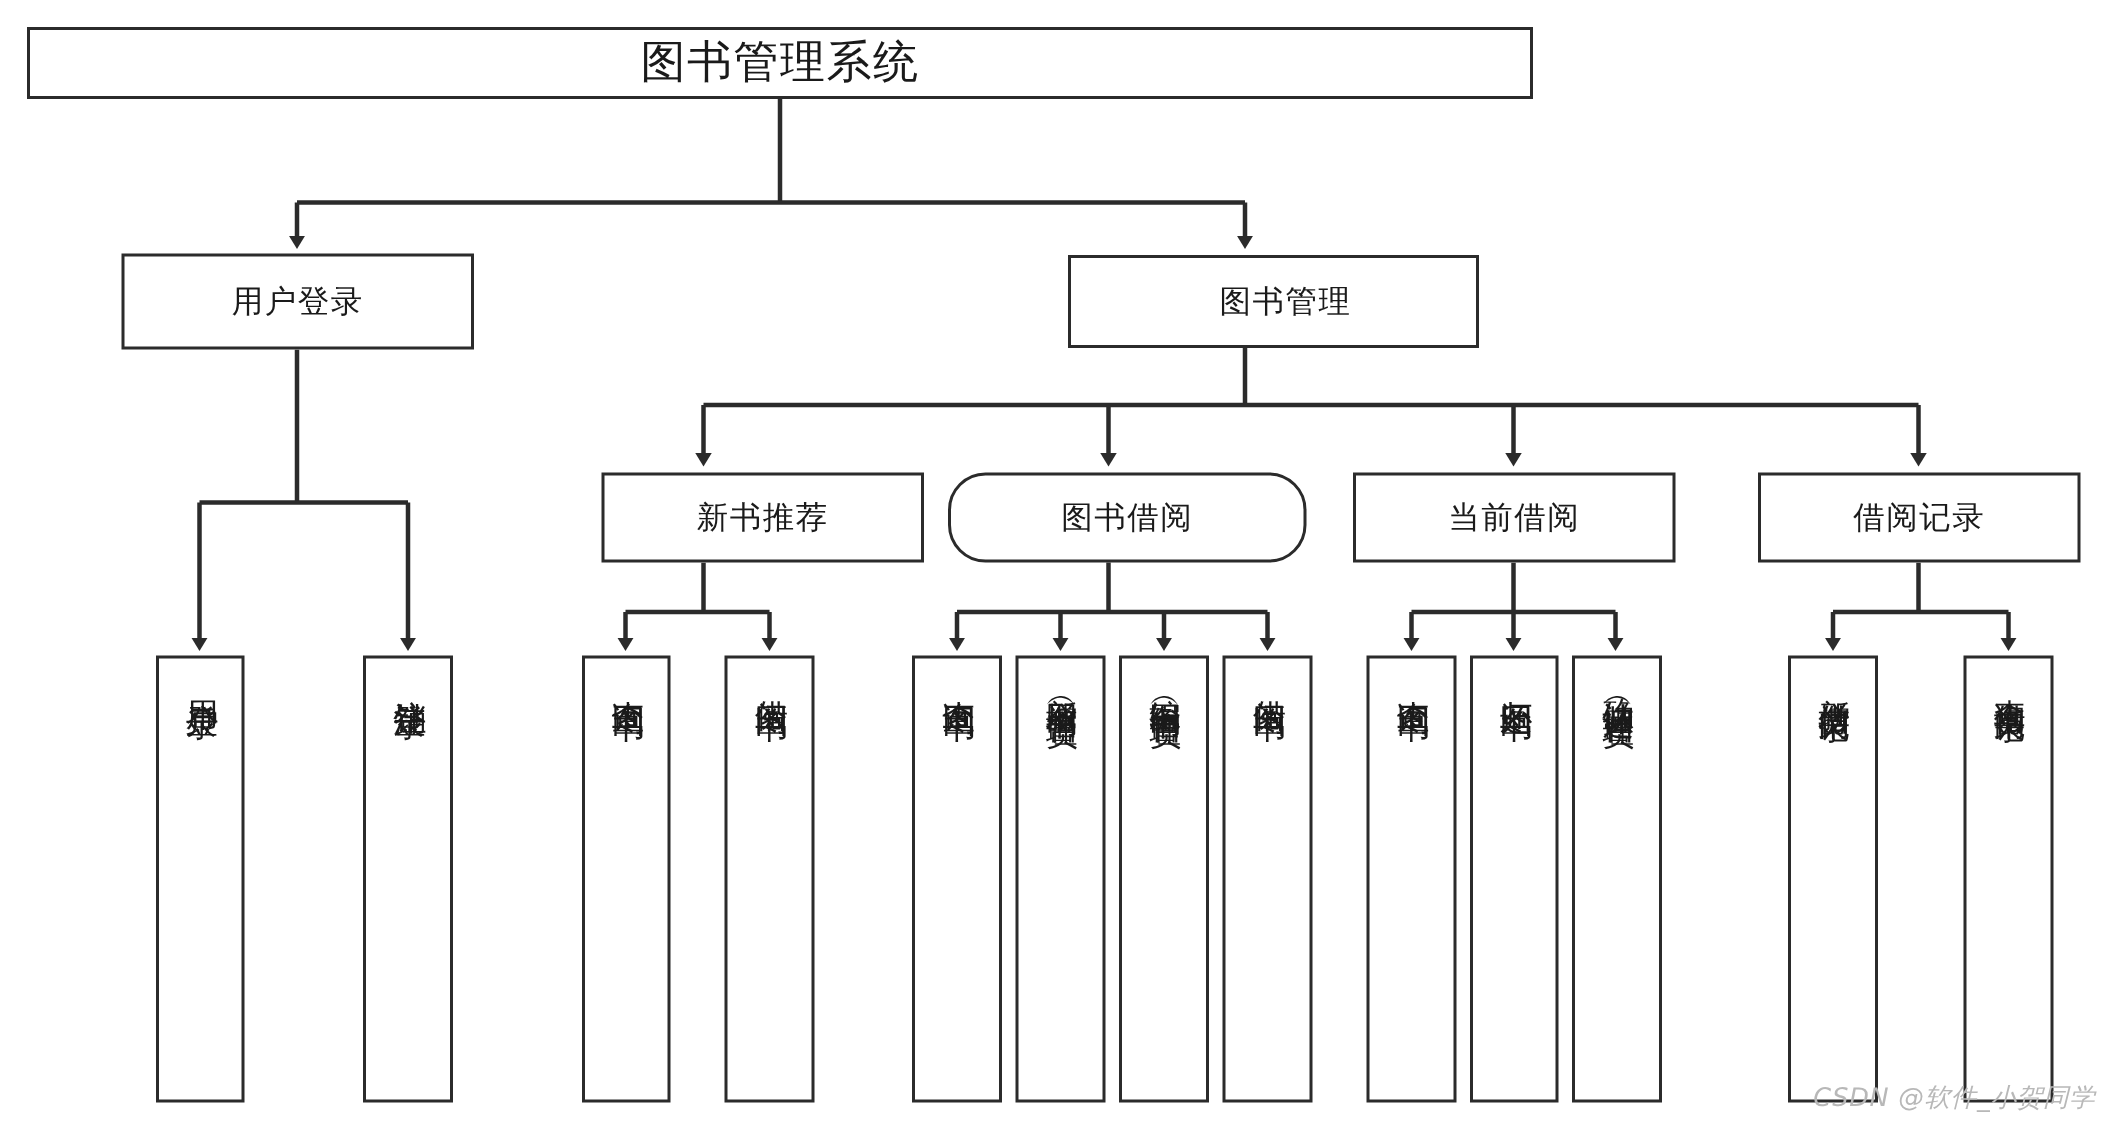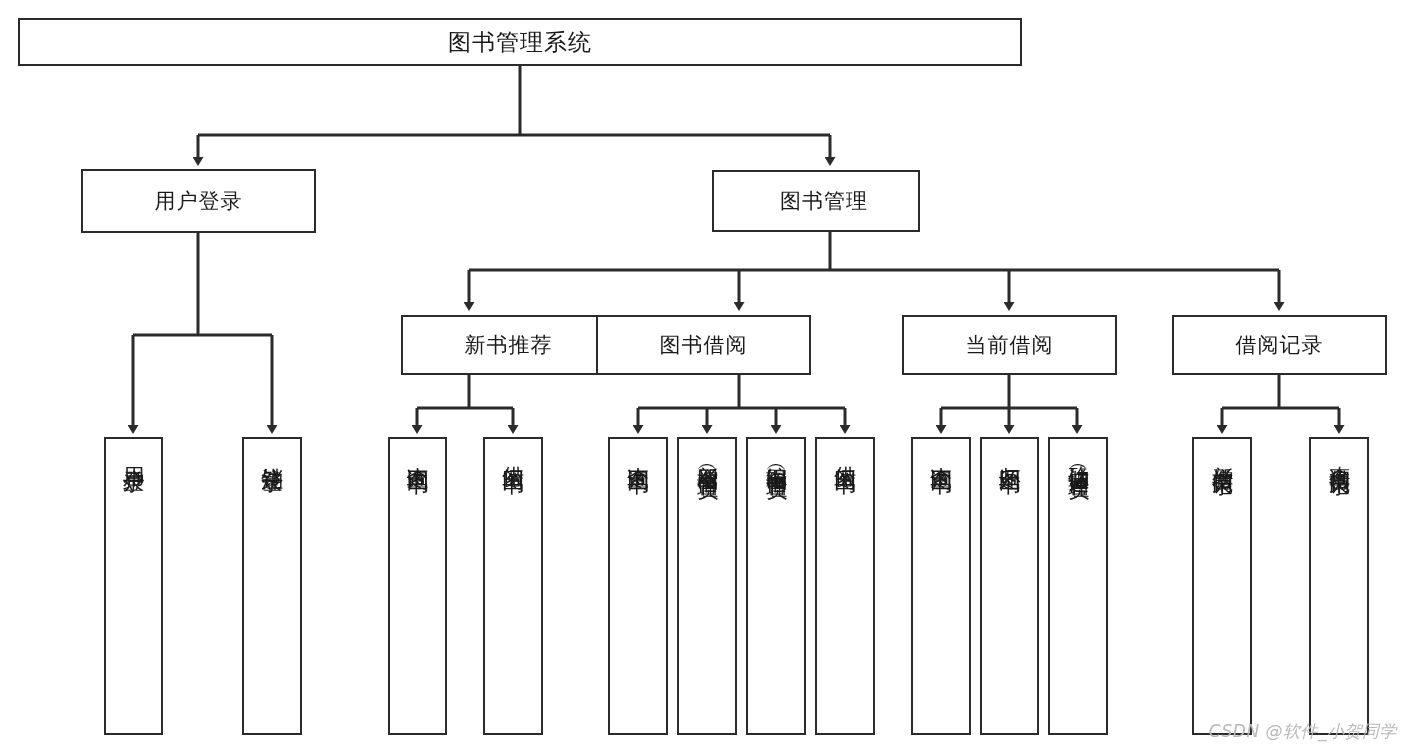--- a/index.html
+++ b/index.html
@@ -35,21 +35,21 @@
     color: #1a1a1a;
     z-index: 2;
   }
   .node-label {
     display: block;
     text-align: center;
     line-height: 1.05;
     white-space: nowrap;
   }
   
-  .tier-root .node-label { font-size: 23px; letter-spacing: 1px; }
+  .tier-root .node-label { font-size: 30px; letter-spacing: 1px; font-family: Liberation Serif, serif; }
   .tier-2 .node-label { font-size: 21px; letter-spacing: 1px; }
   .tier-3 .node-label { font-size: 21px; letter-spacing: 1px; }
   
   .leaf {
     align-items: flex-start;
     justify-content: center;
     padding-top: 10px;
   }
   .leaf .node-label {
     writing-mode: vertical-rl;
@@ -128,28 +128,28 @@
     </g>
   </svg>
 
   <div class="node tier-root" style="left:18px; top:18px; width:1004px; height:48px;">
     <span class="node-label">图书管理系统</span>
   </div>
 
   <div class="node tier-2" style="left:81px; top:169px; width:235px; height:64px;">
     <span class="node-label">用户登录</span>
   </div>
-  <div class="node tier-2" style="left:712px; top:170px; width:208px; height:62px;padding-left:16px;">
+  <div class="node tier-2" style="left:712px; top:170px; width:274px; height:62px;padding-left:16px;">
     <span class="node-label">图书管理</span>
   </div>
 
   <div class="node tier-3" style="left:362px; top:315px; width:215px; height:60px;margin-left:39px;">
     <span class="node-label">新书推荐</span>
   </div>
-  <div class="node tier-3" style="left:596px; top:315px; width:215px; height:60px;">
+  <div class="node tier-3" style="left:632px; top:315px; width:239px; height:60px;border-radius:25px;">
     <span class="node-label">图书借阅</span>
   </div>
   <div class="node tier-3" style="left:902px; top:315px; width:215px; height:60px;align-items:center;">
     <span class="node-label">当前借阅</span>
   </div>
   <div class="node tier-3" style="left:1172px; top:315px; width:215px; height:60px;">
     <span class="node-label">借阅记录</span>
   </div>
 
   <div class="node leaf" style="left:104px; top:437px; width:59px; height:298px;">

